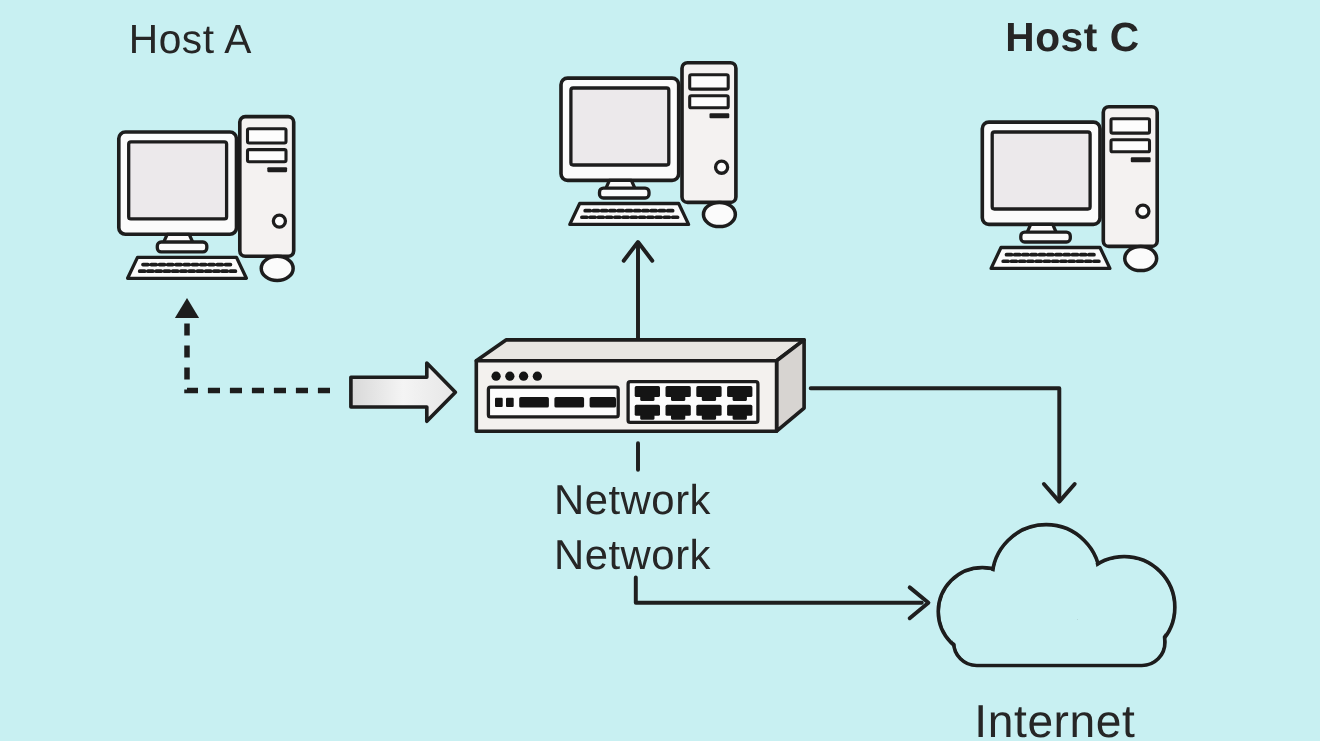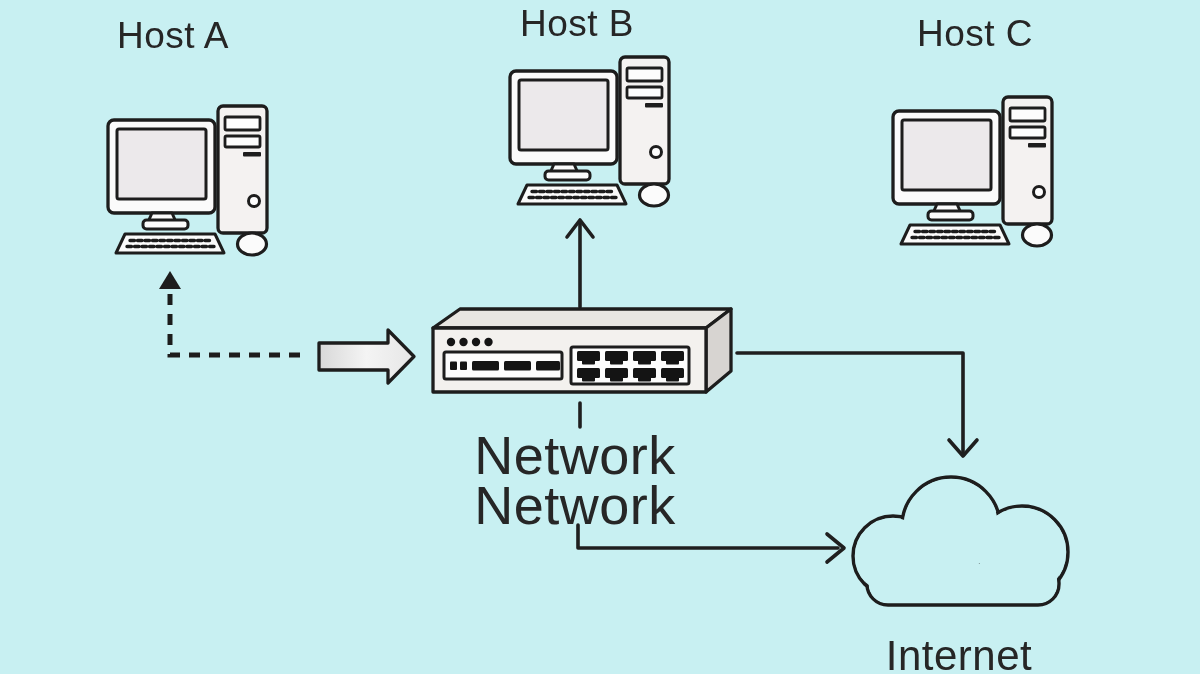--- a/index.html
+++ b/index.html
@@ -13,21 +13,21 @@
   svg{position:absolute;left:0;top:0;}
   .label{
     position:absolute;
     color:#262626;
     text-align:center;
     font-weight:500;
     letter-spacing:0.5px;
     user-select:none;
   }
   .host-label{font-size:37px;width:170px;}
-  .switch-label{font-size:54px;width:260px;line-height:50px;}
+  .switch-label{font-size:38px;width:260px;line-height:50px;}
   .internet-label{font-size:42px;width:220px;}
 </style>
 </head>
 <body>
 
 <div class="canvas">
 
   <svg width="1200" height="674" viewBox="0 0 1200 674">
     <defs>
       <linearGradient id="gradArrow" x1="0" y1="0" x2="1" y2="0">
@@ -130,23 +130,22 @@
         <use href="#rj45" xlink:href="#rj45" x="577" y="368"></use>
         <use href="#rj45" xlink:href="#rj45" x="605" y="368"></use>
         <use href="#rj45" xlink:href="#rj45" x="633" y="368"></use>
         <use href="#rj45" xlink:href="#rj45" x="661" y="368"></use>
       </g>
     </g>
   </svg>
 
   <div class="label host-label" style="left:88px;top:15px;">Host A</div>
 
-  <div class="label host-label" style="left:492px;top:3px;">Host B</div>
 
-  <div class="label host-label" style="left:890px;top:13px;">Host C</div>
+  <div class="label host-label" style="left:890px;top:13px;font-weight:bold;">Host C</div>
 
   <div class="label switch-label" style="left:445px;top:430px;">
     <div>Network</div>
     <div>Network</div>
   </div>
 
   <div class="label internet-label" style="left:849px;top:632px;">Internet</div>
 
 </div>
 

